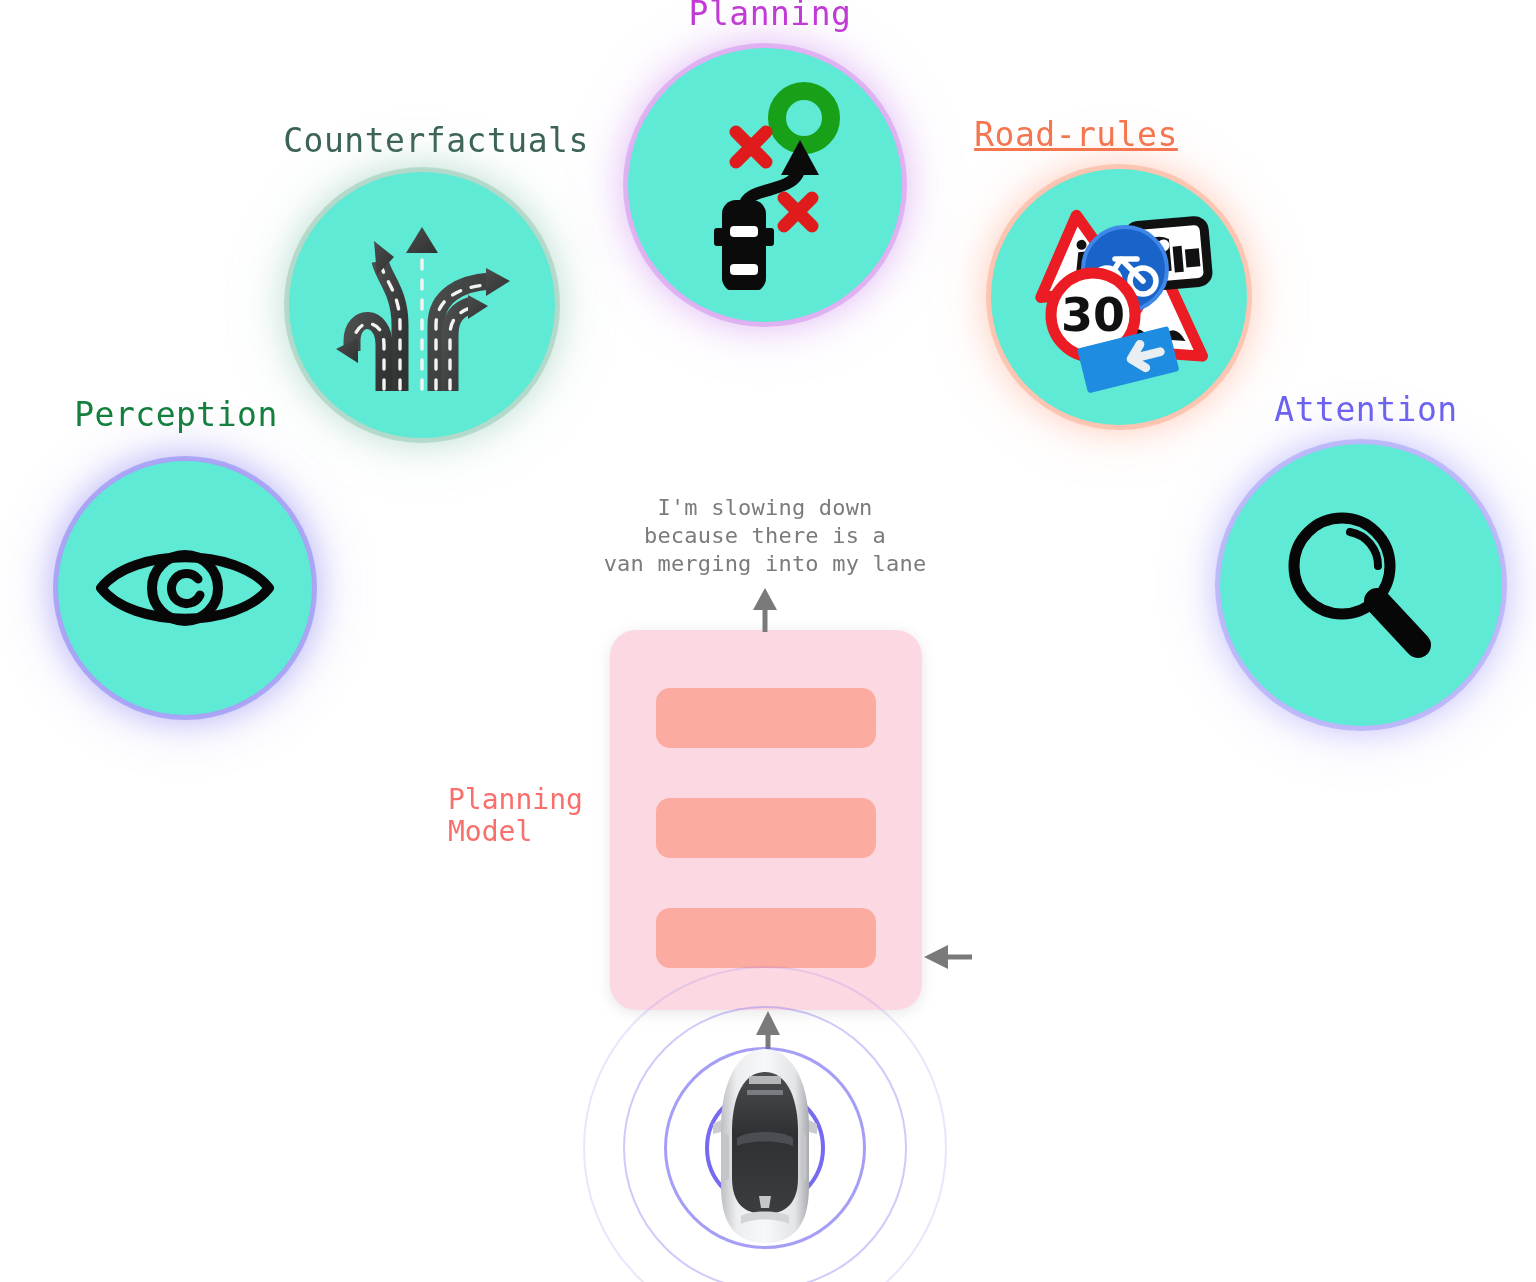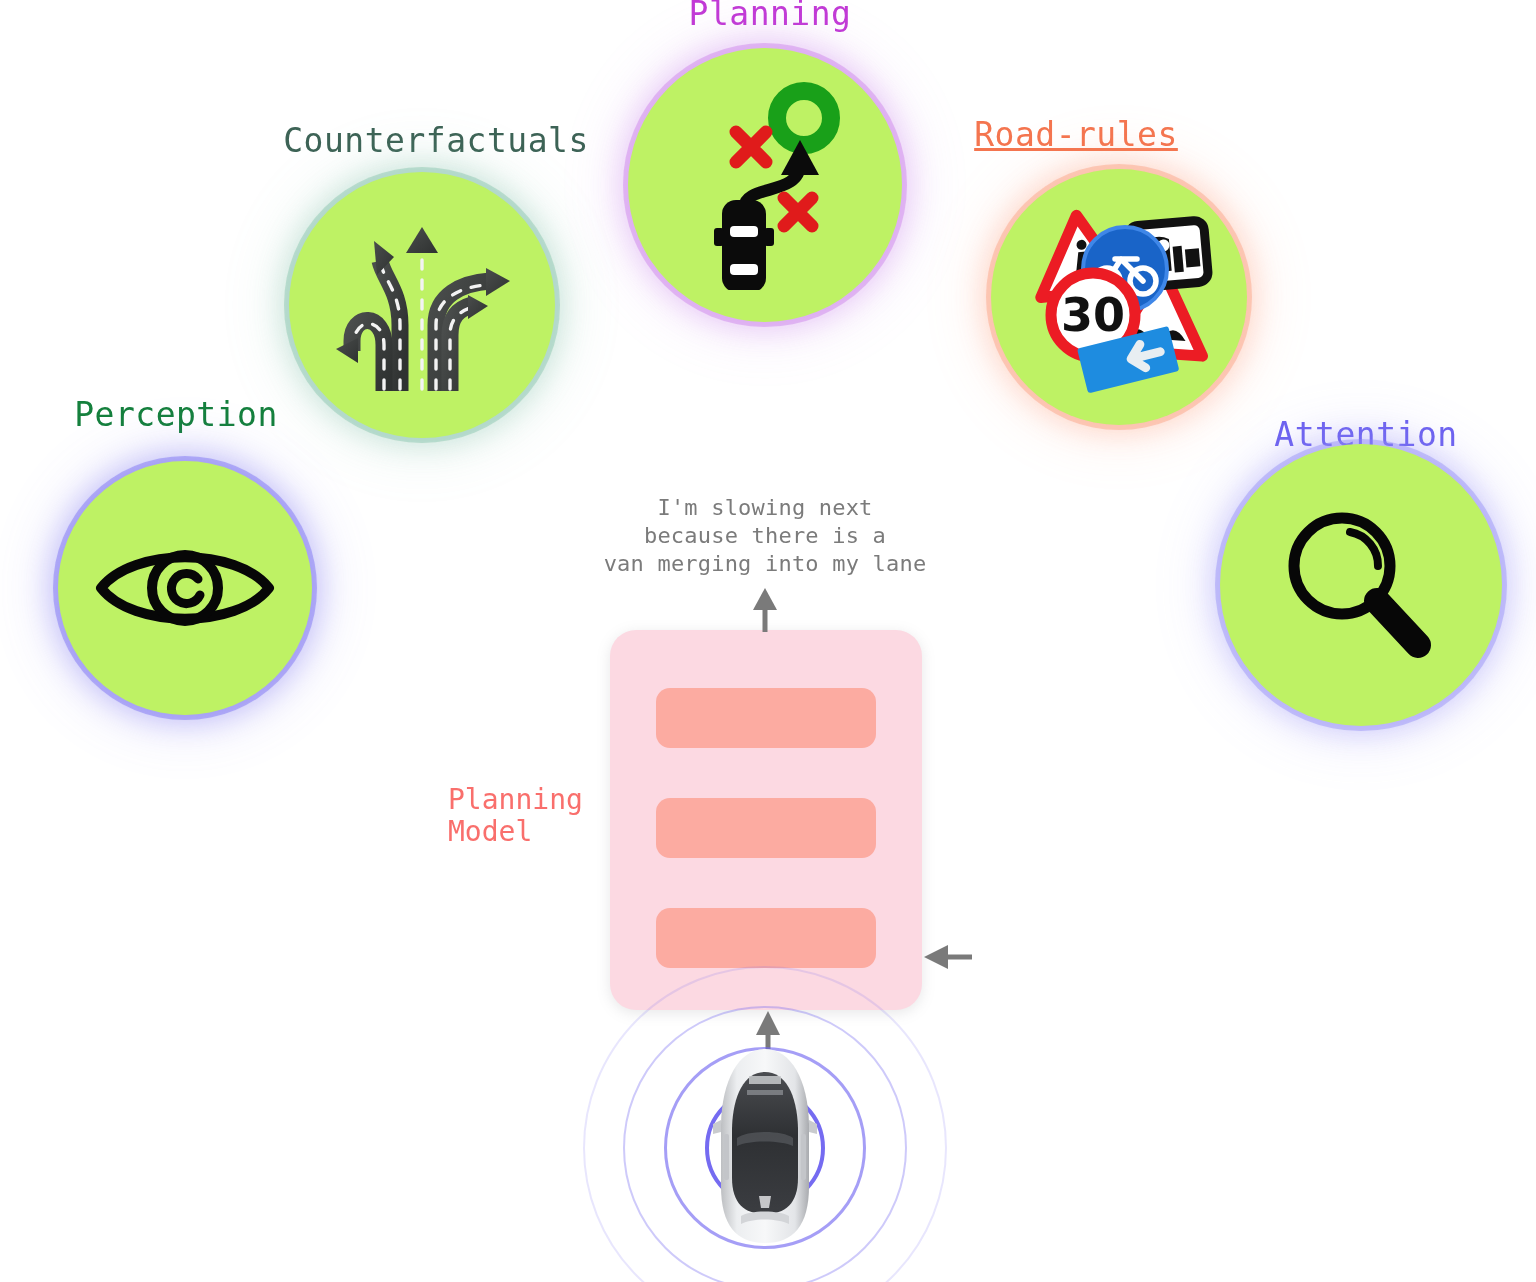--- a/index.html
+++ b/index.html
@@ -28,21 +28,21 @@
     text-align: center;
     font-size: 33px;
     letter-spacing: 0.5px;
     line-height: 1;
     transform: translateX(-50%);
     user-select: none;
   }
   .bubble {
     position: absolute;
     border-radius: 50%;
-    background: #bef264;
+    background: #5eead4;
     transform: translate(-50%, -50%);
   }
   .bubble-inner {
     position: absolute;
     inset: 0;
     border-radius: 50%;
     display: flex;
     align-items: center;
     justify-content: center;
   }
@@ -235,41 +235,41 @@
           <g transform="rotate(-14 108 162)">
             <rect x="62" y="140" width="94" height="46" rx="3" fill="#1e8ce0"></rect>
             <path d="M142 163 L112 163 M112 163 L124 151 M112 163 L124 175" fill="none" stroke="#e8eef2" stroke-width="9" stroke-linecap="round" stroke-linejoin="round"></path>
           </g>
         </svg>
       </div>
     </div>
   </div>
 
   <div class="node">
-    <div class="node-label" id="label-attention" style="left: 1366px; top: 418px; color: rgb(110, 99, 240);">Attention</div>
+    <div class="node-label" id="label-attention" style="left: 1366px; top: 393px; color: rgb(110, 99, 240);">Attention</div>
     <div class="bubble" id="bubble-attention" style="left: 1361px; top: 585px; width: 282px; height: 282px; box-shadow: rgba(140, 133, 245, 0.42) 0px 0px 0px 5px, rgba(140, 133, 245, 0.3) 0px 0px 26px 9px, rgba(140, 133, 245, 0.12) 0px 0px 52px 20px;">
       <div class="bubble-inner">
         <svg width="170" height="170" viewBox="0 0 170 170" aria-hidden="true">
           <circle cx="66" cy="66" r="48" fill="none" stroke="#070707" stroke-width="11"></circle>
           <path d="M74 32 a34 34 0 0 1 28 34" fill="none" stroke="#070707" stroke-width="8" stroke-linecap="round"></path>
           <path d="M101 101 L142 145" stroke="#070707" stroke-width="26" stroke-linecap="round"></path>
         </svg>
       </div>
     </div>
   </div>
 
   <div id="lm-box" style="left: 610px; top: 630px; width: 312px; height: 380px; background: rgb(252, 217, 226);">
     <div class="lm-bar" id="lm-bar-0" style="top: 58px; background: rgb(252, 171, 161);"></div>
     <div class="lm-bar" id="lm-bar-1" style="top: 168px; background: rgb(252, 171, 161);"></div>
     <div class="lm-bar" id="lm-bar-2" style="top: 278px; background: rgb(252, 171, 161);"></div>
   </div>
   <div id="lm-label" style="left: 448px; top: 784px; color: rgb(249, 111, 108);">Planning
 Model</div>
 
-  <div class="io-text" id="output-text" style="left: 765px; top: 494px; transform: translateX(-50%); color: rgb(123, 123, 123);">I'm slowing next
+  <div class="io-text" id="output-text" style="left: 765px; top: 494px; transform: translateX(-50%); color: rgb(123, 123, 123);">I'm slowing down
 because there is a
 van merging into my lane</div>
 
 
   <div class="arrow" id="arrow-lm-to-output" style="left: 752px; top: 588px;">
     <svg width="26" height="44" viewBox="0 0 26 44" aria-hidden="true">
       <path d="M13 44 L13 16" stroke="#7a7a7a" stroke-width="5"></path>
       <polygon points="13,0 25,22 1,22" fill="#7a7a7a"></polygon>
     </svg>
   </div>

